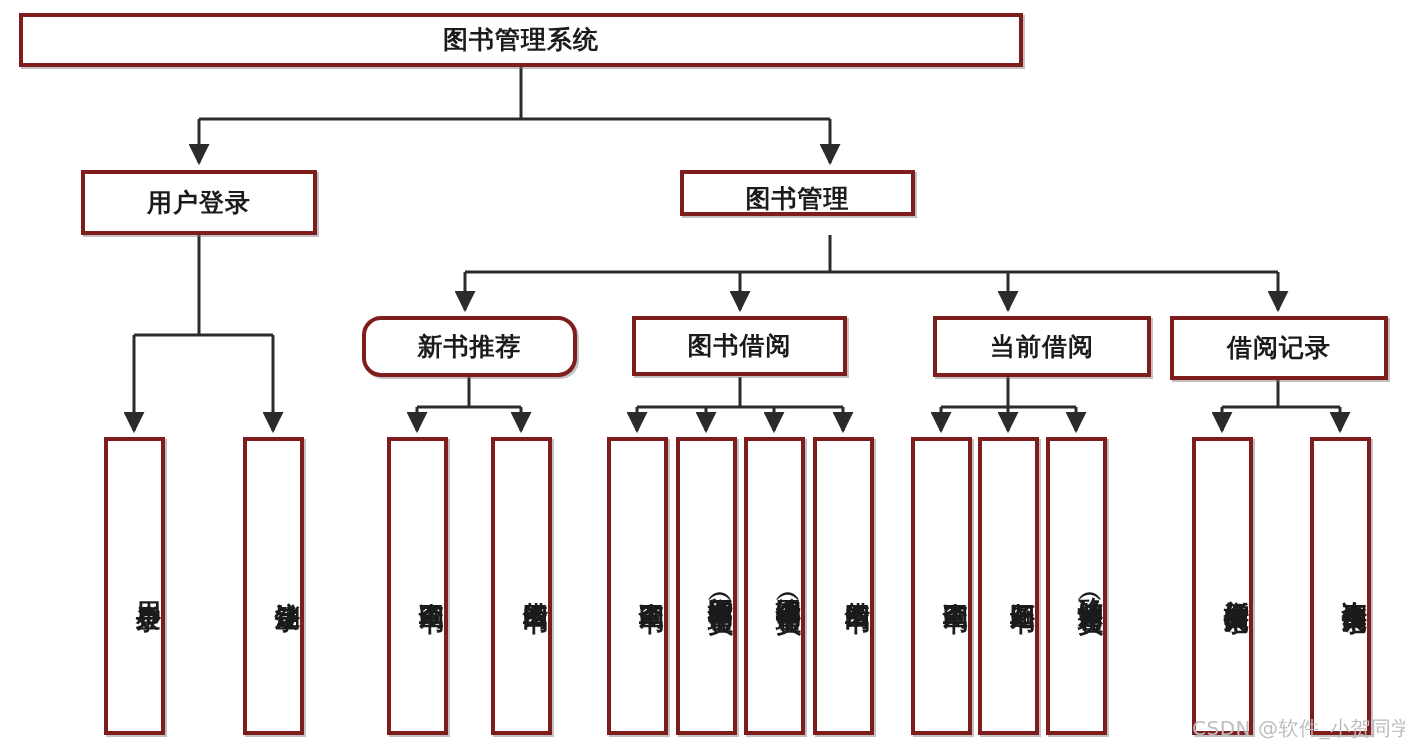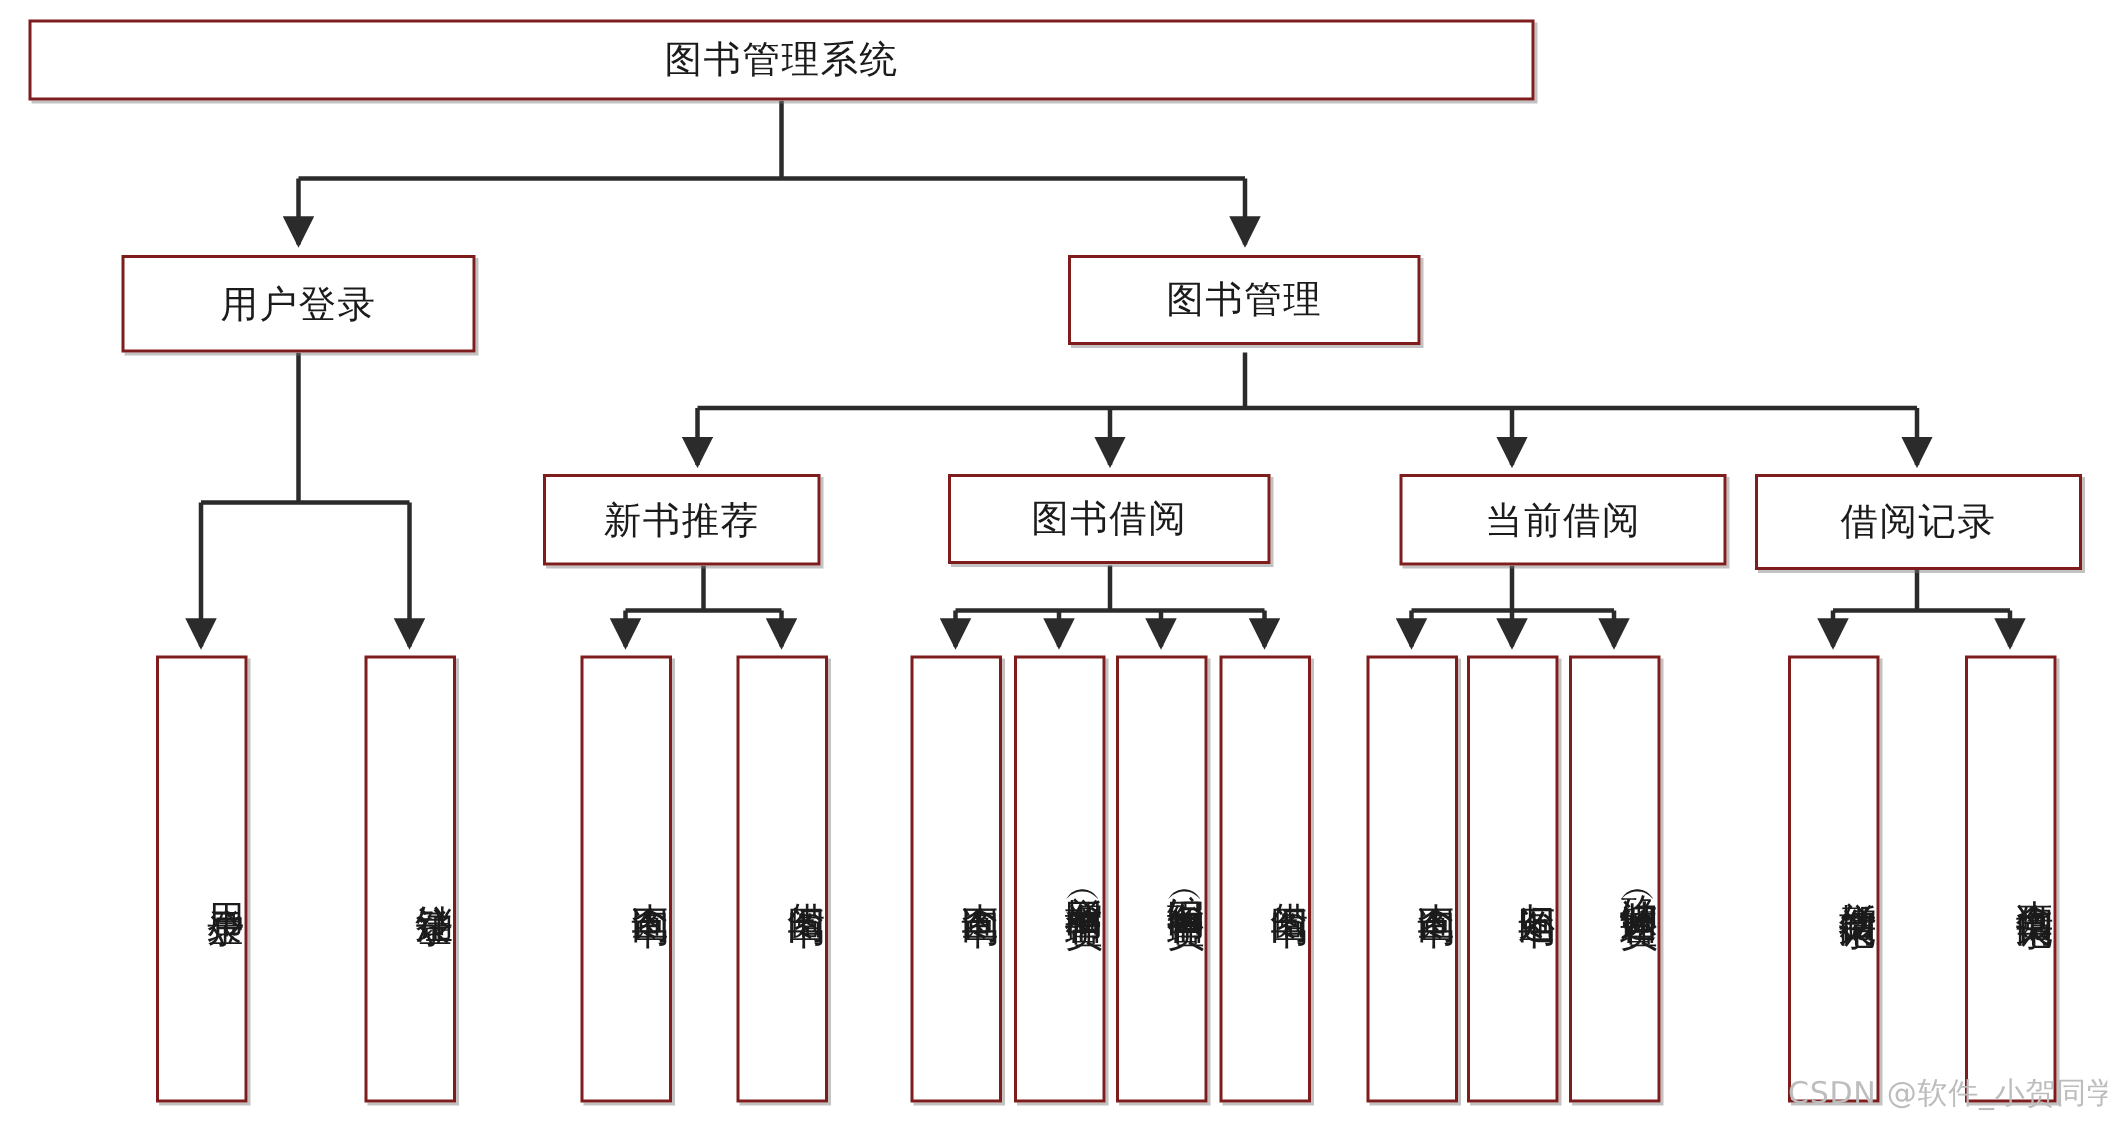--- a/index.html
+++ b/index.html
@@ -21,26 +21,27 @@
     position: absolute;
     left: 0;
     top: 0;
     width: 1405px;
     height: 747px;
   }
   .node {
     position: absolute;
     box-sizing: border-box;
     background: #ffffff;
-    border: 2px solid #7f1d1d;
+    border: 4px solid #7f1d1d;
     box-shadow: 2px 2px 0 rgba(120,120,120,0.45);
     display: flex;
     align-items: center;
     justify-content: center;
     color: #1b1b1b;
+    font-weight: bold;
   }
   .node.horiz {
     font-size: 25px;
     line-height: 1.1;
     letter-spacing: 1px;
     white-space: nowrap;
   }
   .node.vert {
     writing-mode: vertical-rl;
     text-orientation: upright;
@@ -121,25 +122,25 @@
     </g>
   </svg>
 
   <div class="node horiz" style="left:19px; top:13px; width:1004px; height:54px;">
     <span class="lbl">图书管理系统</span>
   </div>
 
   <div class="node horiz" style="left:81px; top:170px; width:236px; height:65px;">
     <span class="lbl">用户登录</span>
   </div>
-  <div class="node horiz" style="left:712px; top:170px; width:235px; height:60px;">
+  <div class="node horiz" style="left:680px; top:170px; width:235px; height:46px;align-items:flex-end;">
     <span class="lbl">图书管理</span>
   </div>
 
-  <div class="node horiz" style="left:362px; top:316px; width:185px; height:61px;">
+  <div class="node horiz" style="left:362px; top:316px; width:215px; height:61px;border-radius:19px;">
     <span class="lbl">新书推荐</span>
   </div>
   <div class="node horiz" style="left:632px; top:316px; width:215px; height:60px;">
     <span class="lbl">图书借阅</span>
   </div>
   <div class="node horiz" style="left:901px; top:316px; width:218px; height:61px;margin-left:32px;">
     <span class="lbl">当前借阅</span>
   </div>
   <div class="node horiz" style="left:1170px; top:316px; width:218px; height:64px;align-items:center;">
     <span class="lbl">借阅记录</span>

